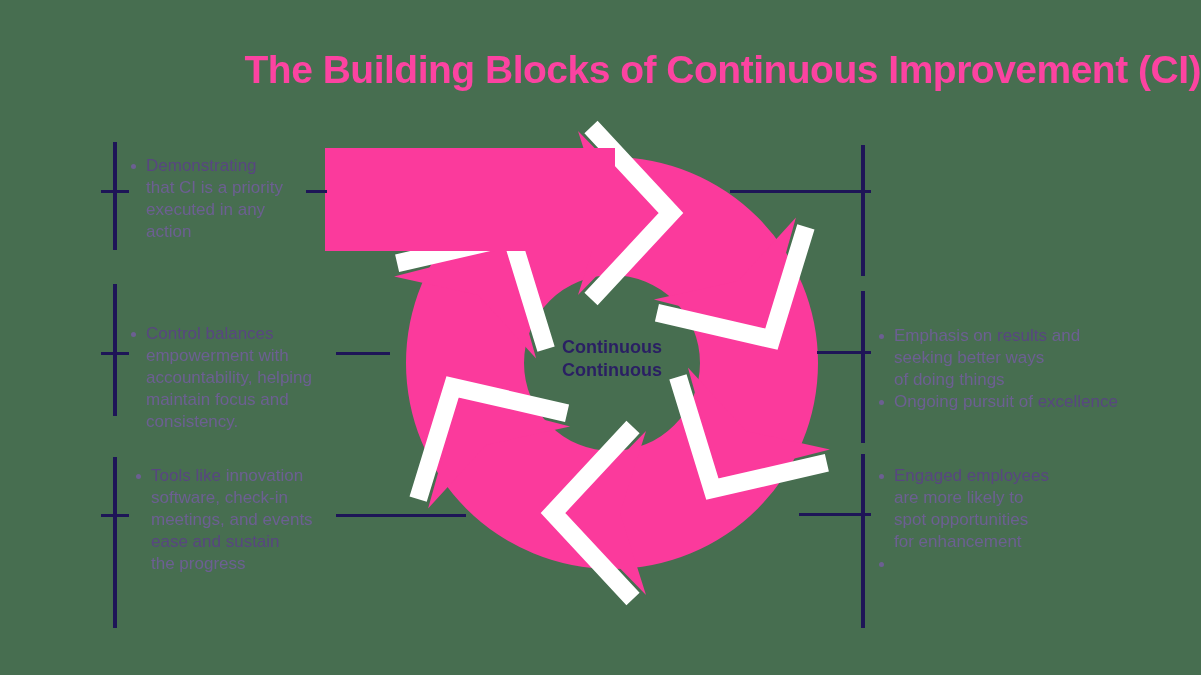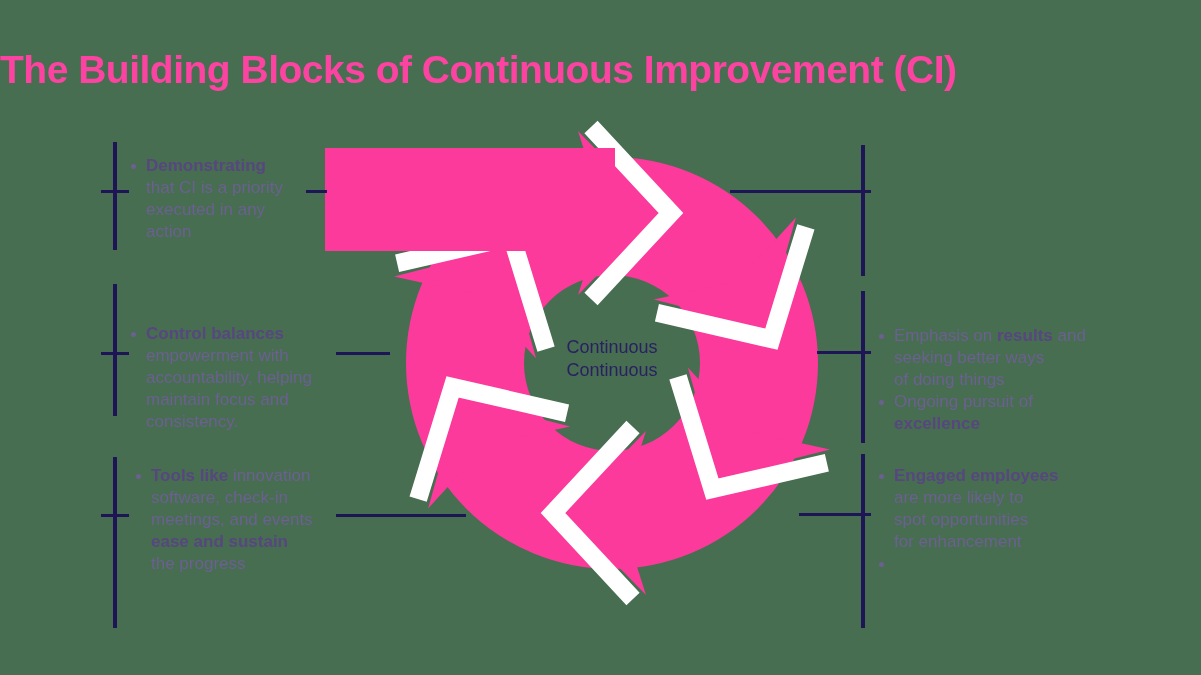--- a/index.html
+++ b/index.html
@@ -3,36 +3,36 @@
 <meta charset="utf-8">
 <style>
   html,body{margin:0;padding:0;}
   .stage{
     position:relative;width:1201px;height:675px;overflow:hidden;
     background:#476E50;
     font-family:"Liberation Sans","DejaVu Sans",sans-serif;
   }
   .title{
     position:absolute;left:0;top:48px;width:1201px;
-    text-align:left;font-size:39px;font-weight:bold;letter-spacing:-0.5px;
+    text-align:right;font-size:39px;font-weight:bold;letter-spacing:-0.5px;
     color:#FC43A1;
   }
   .cycle-svg{position:absolute;left:0;top:0;}
   .center-label{
     position:absolute;left:512px;top:336px;width:200px;
-    text-align:center;font-size:18px;font-weight:normal;line-height:23px;
+    text-align:center;font-size:18px;font-weight:bold;line-height:23px;
     color:#2A1F63;
   }
   .vbar{position:absolute;width:4px;background:#1E1557;}
   .hline{position:absolute;height:3px;background:#1E1557;}
   .block{position:absolute;}
   .bullet{display:flex;gap:10px;}
   .dot{width:5px;height:5px;border-radius:50%;background:#6C5F92;margin-top:9px;flex:none;}
   .btext{font-size:17px;line-height:22px;color:#6C5F92;}
-  .b{font-weight:bold;color:#584680;}
+  .b{font-weight:normal;color:#584680;}
 </style>
 </head>
 <body>
 
 <div class="stage">
 
   <div class="title">The Building Blocks of Continuous Improvement (CI)</div>
 
   <svg class="cycle-svg" width="1201" height="675" viewBox="0 0 1201 675">
 

